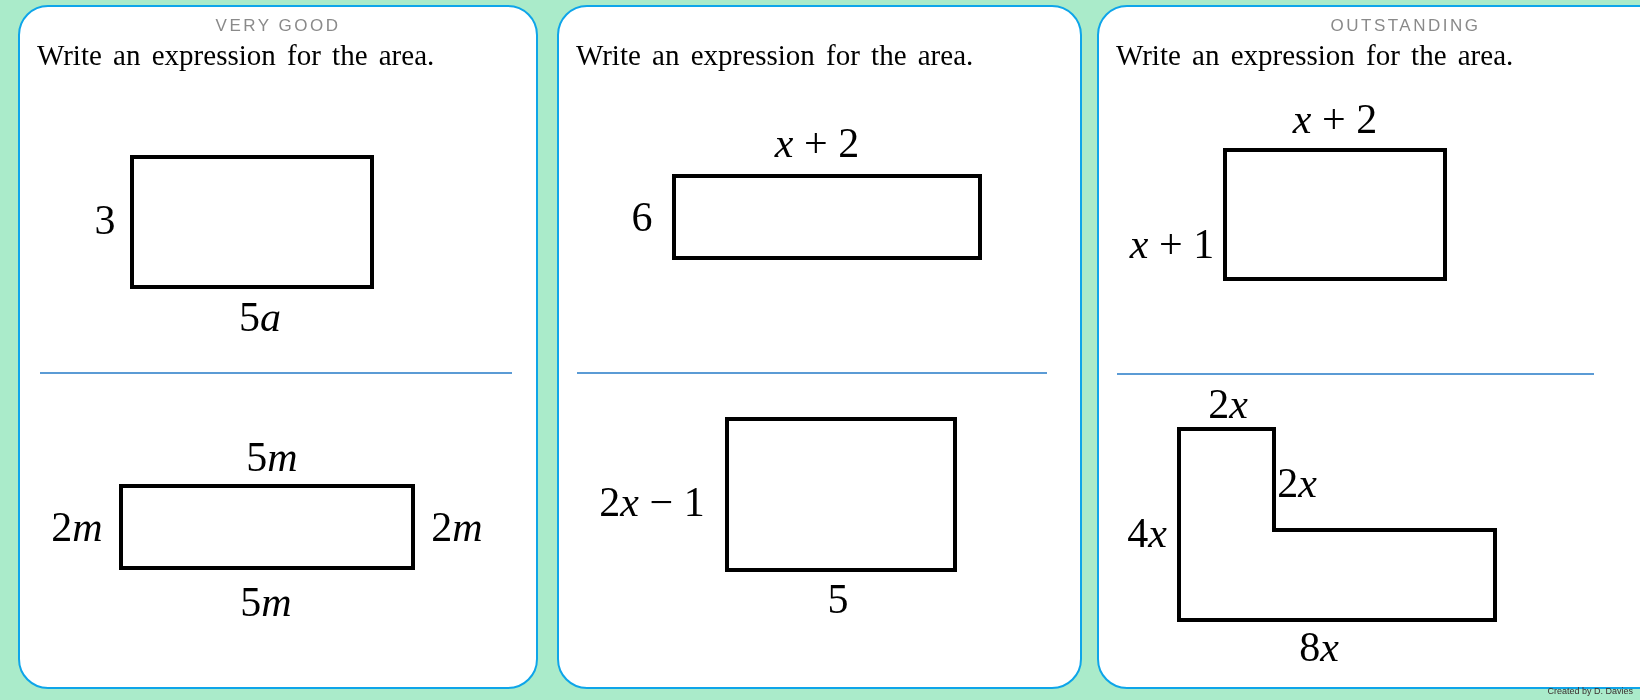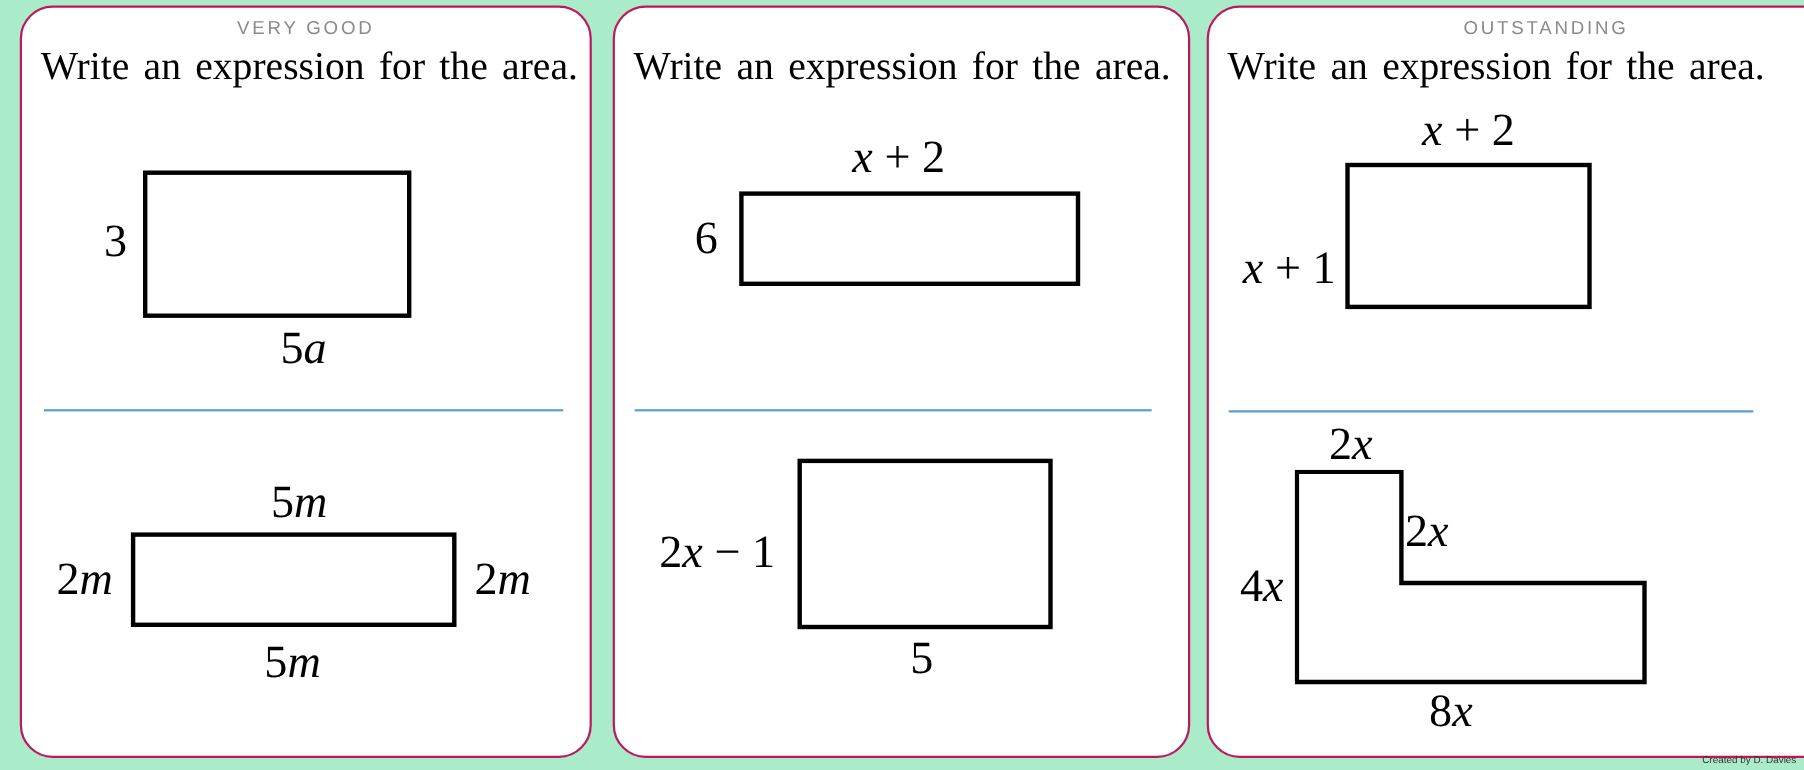--- a/index.html
+++ b/index.html
@@ -12,21 +12,21 @@
     position: relative;
     background: #aaebca;
     overflow: hidden;
     font-family: "Liberation Serif", serif;
   }
   .card {
     position: absolute;
     top: 5px;
     height: 684px;
     background: #ffffff;
-    border: 2px solid #be185d;
+    border: 2px solid #0ea5e9;
     border-radius: 30px;
     box-sizing: border-box;
   }
   #card-0 { left: 18px;   width: 520px; }
   #card-1 { left: 557px;  width: 525px; }
   #card-2 { left: 1097px; width: 617px; }
 
   .card-header {
     position: absolute;
     top: 9px;
@@ -37,21 +37,21 @@
     font-size: 17px;
     letter-spacing: 2.5px;
     color: #8a8a8a;
     font-weight: 400;
   }
   .prompt {
     position: absolute;
     top: 32px;
     left: 17px;
     font-family: "Liberation Serif", serif;
-    font-size: 36px;
+    font-size: 29px;
     color: #000;
     word-spacing: 4px;
     white-space: nowrap;
   }
   .rect-shape {
     position: absolute;
     border: 4px solid #000;
     background: #fff;
     box-sizing: border-box;
   }
@@ -87,21 +87,21 @@
 </style>
 </head>
 <body>
 
 <section class="card" id="card-0">
   <div class="card-header">VERY GOOD</div>
   <div class="prompt">Write an expression for the area.</div>
 
   <div class="rect-shape" style="left:110px; top:148px; width:244px; height:134px;"></div>
   <div class="math-label" style="left:85px; top:213px;">3</div>
-  <div class="math-label" style="left:256px; top:310px;font-family:Liberation Serif, serif;">5<i>a</i></div>
+  <div class="math-label" style="left:240px; top:310px;font-family:Liberation Serif, serif;">5<i>a</i></div>
 
   <div class="divider" style="left:20px; top:365px; width:472px;"></div>
 
   <div class="rect-shape" style="left:99px; top:477px; width:296px; height:86px;"></div>
   <div class="math-label" style="left:252px; top:450px;">5<i>m</i></div>
   <div class="math-label" style="left:57px; top:520px;">2<i>m</i></div>
   <div class="math-label" style="left:437px; top:520px;">2<i>m</i></div>
   <div class="math-label" style="left:246px; top:595px;">5<i>m</i></div>
 </section>
 

